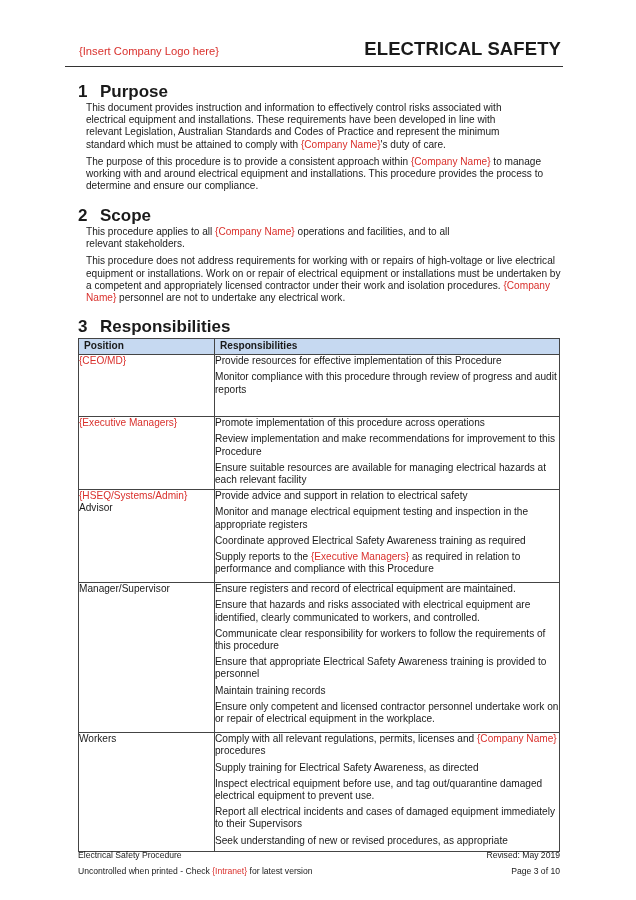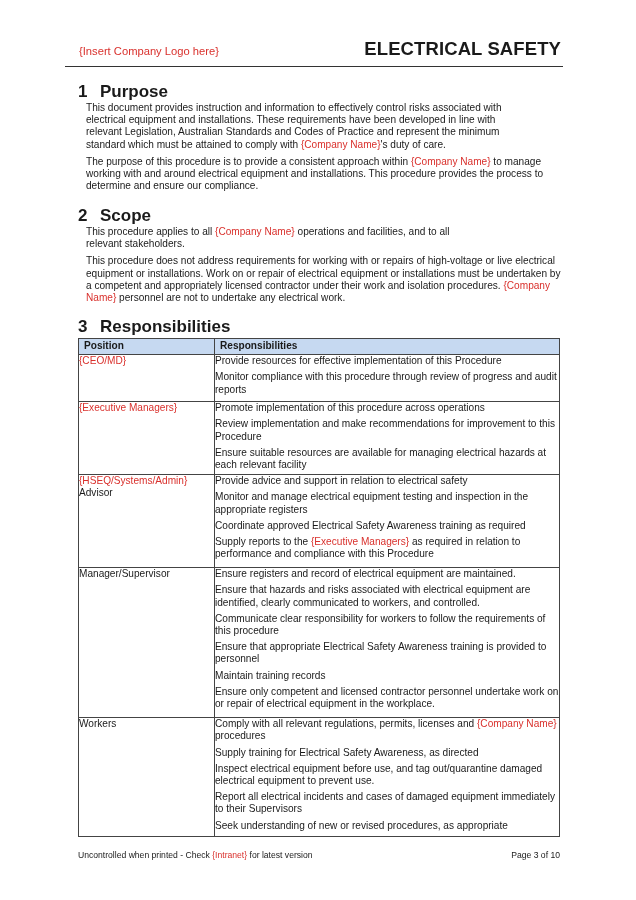--- a/index.html
+++ b/index.html
@@ -84,21 +84,21 @@
 
 <table class="resp">
   <thead>
     <tr>
       <th class="col-pos">Position</th>
       <th>Responsibilities</th>
     </tr>
   </thead>
   <tbody>
 
-    <tr style="height:47px;border-radius:6px;">
+    <tr style="height:62px;border-radius:6px;">
       <td class="pos">
         <span class="red">{CEO/MD}</span>
       </td>
       <td class="resp-cell">
         <div class="item">Provide resources for effective implementation of this Procedure</div>
         <div class="item">Monitor compliance with this procedure through review of progress and audit reports</div>
       </td>
     </tr>
 
     <tr style="height:73px;">
@@ -149,16 +149,20 @@
         <div class="item">Inspect electrical equipment before use, and tag out/quarantine damaged electrical equipment to prevent use.</div>
         <div class="item">Report all electrical incidents and cases of damaged equipment immediately to their Supervisors</div>
         <div class="item">Seek understanding of new or revised procedures, as appropriate</div>
       </td>
     </tr>
   </tbody>
 </table>
 
 <div class="footer">
   <div class="row">
+    <span>Electrical Safety Procedure</span>
+    <span>Revised: May 2019</span>
+  </div>
+  <div class="row">
     <span><span>Uncontrolled when printed - Check </span><span class="red">{Intranet}</span><span> for latest version</span></span>
     <span>Page 3 of 10</span>
   </div>
 </div>
 
 </body></html>

